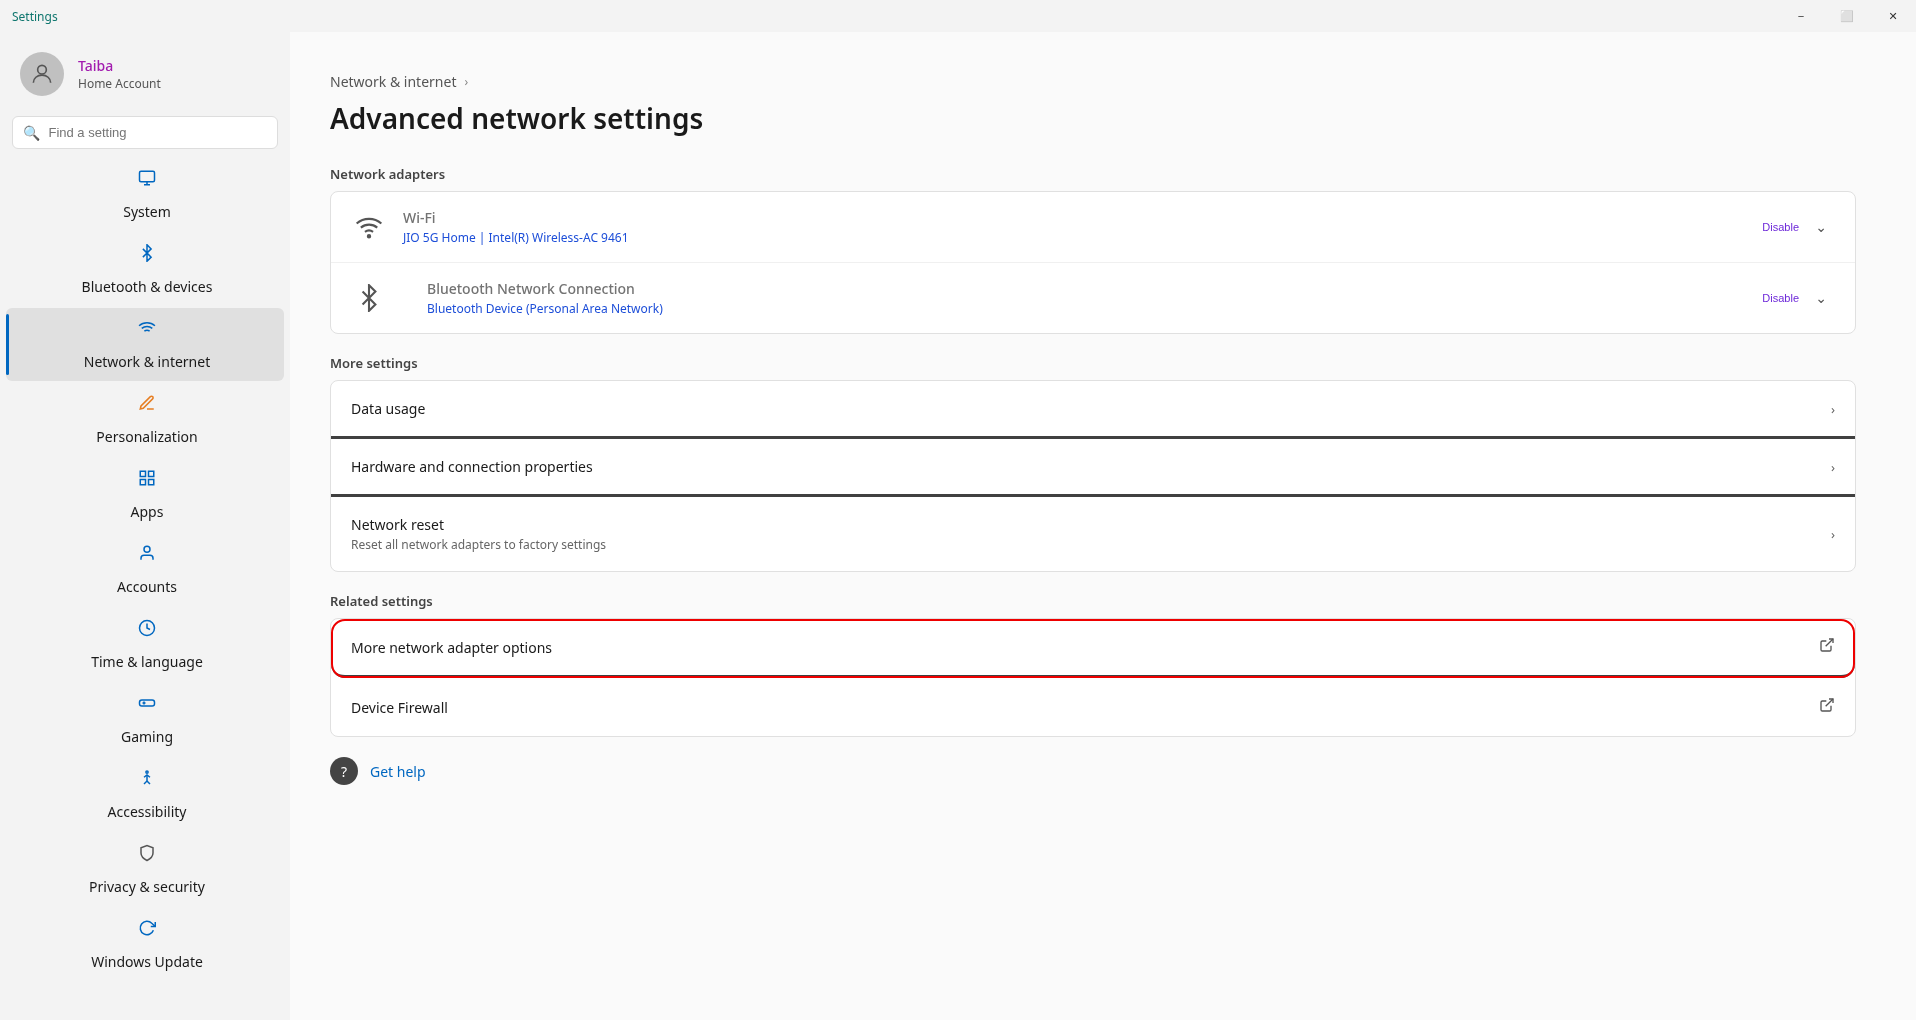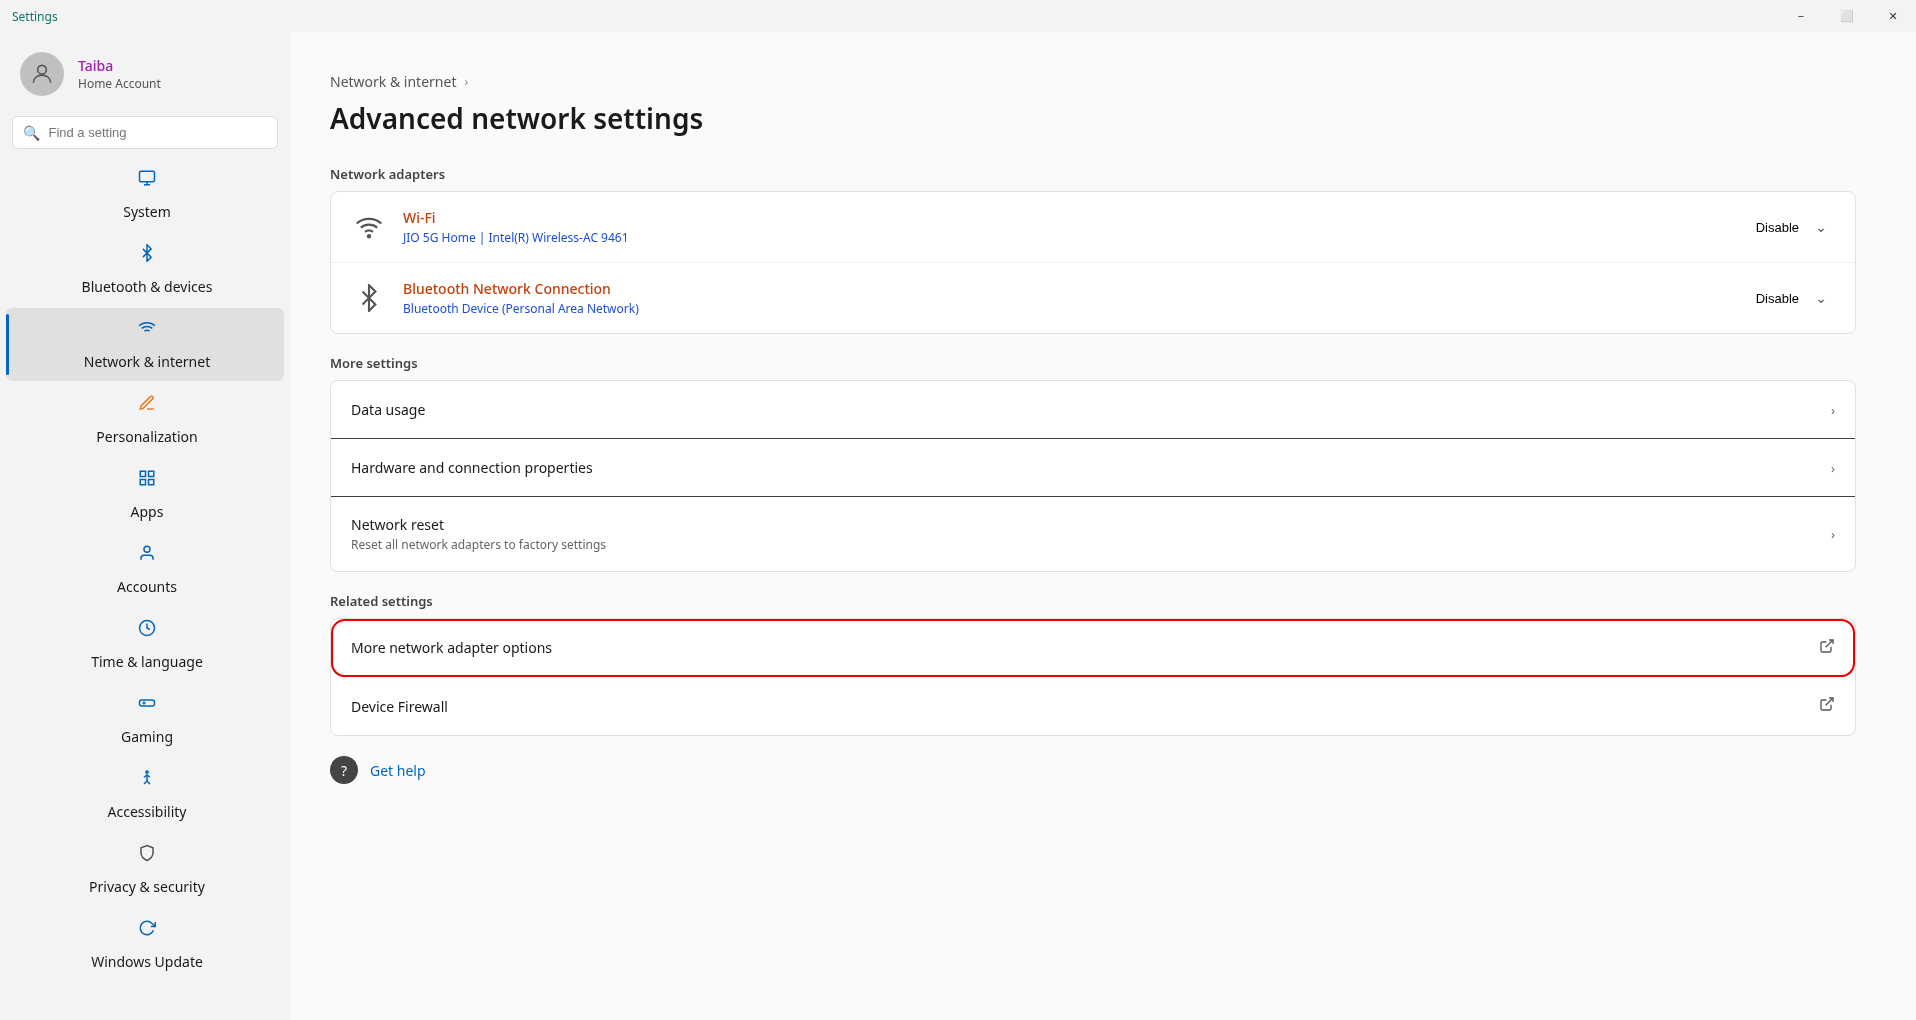--- a/index.html
+++ b/index.html
@@ -194,43 +194,43 @@
     }
 
     .card-item {
       display: flex;
       align-items: center;
       padding: 16px 20px;
       border-bottom: 1px solid #f0f0f0;
       cursor: pointer;
       min-height: 64px;
     }
-    .card-item:last-child { border-bottom: none; }
+    .card-item:last-child { border-bottom: none; gap: 24px; }
 
     .adapter-icon {
       width: 36px;
       height: 36px;
       display: flex;
       align-items: center;
       justify-content: center;
       margin-right: 16px;
       flex-shrink: 0;
     }
     .adapter-info { flex: 1; }
-    .adapter-name { font-size: 14px; font-weight: 500; color: #c2410c; }
+    .adapter-name { font-size: 14px; font-weight: 500; color: #737373; }
     .adapter-desc { font-size: 12px; color: #1d4ed8; margin-top: 2px; }
 
     .adapter-controls {
       display: flex;
       align-items: center;
       gap: 8px;
     }
     .disable-btn {
-      font-size: 13px;
-      color: #000000;
+      font-size: 11px;
+      color: #6d28d9;
       background: transparent;
       border: none;
       cursor: pointer;
     }
     .chevron-btn {
       background: transparent;
       border: none;
       cursor: pointer;
       font-size: 14px;
       color: #555;
@@ -240,21 +240,21 @@
       align-items: center;
       justify-content: center;
     }
 
     .simple-item {
       display: flex;
       align-items: center;
       padding: 18px 20px;
       cursor: pointer;
       min-height: 58px;
-      border-bottom: 1px solid #404040;
+      border-bottom: 3px solid #404040;
     }
     .simple-item:last-child { border-bottom: none; }
     .simple-item-label { flex: 1; font-size: 14px; color: #1a1a1a; }
     .simple-item-sublabel { font-size: 12px; color: #666; margin-top: 2px; }
     .chevron-right {
       font-size: 13px;
       color: #666;
     }
     .external-link-icon {
       font-size: 14px;

